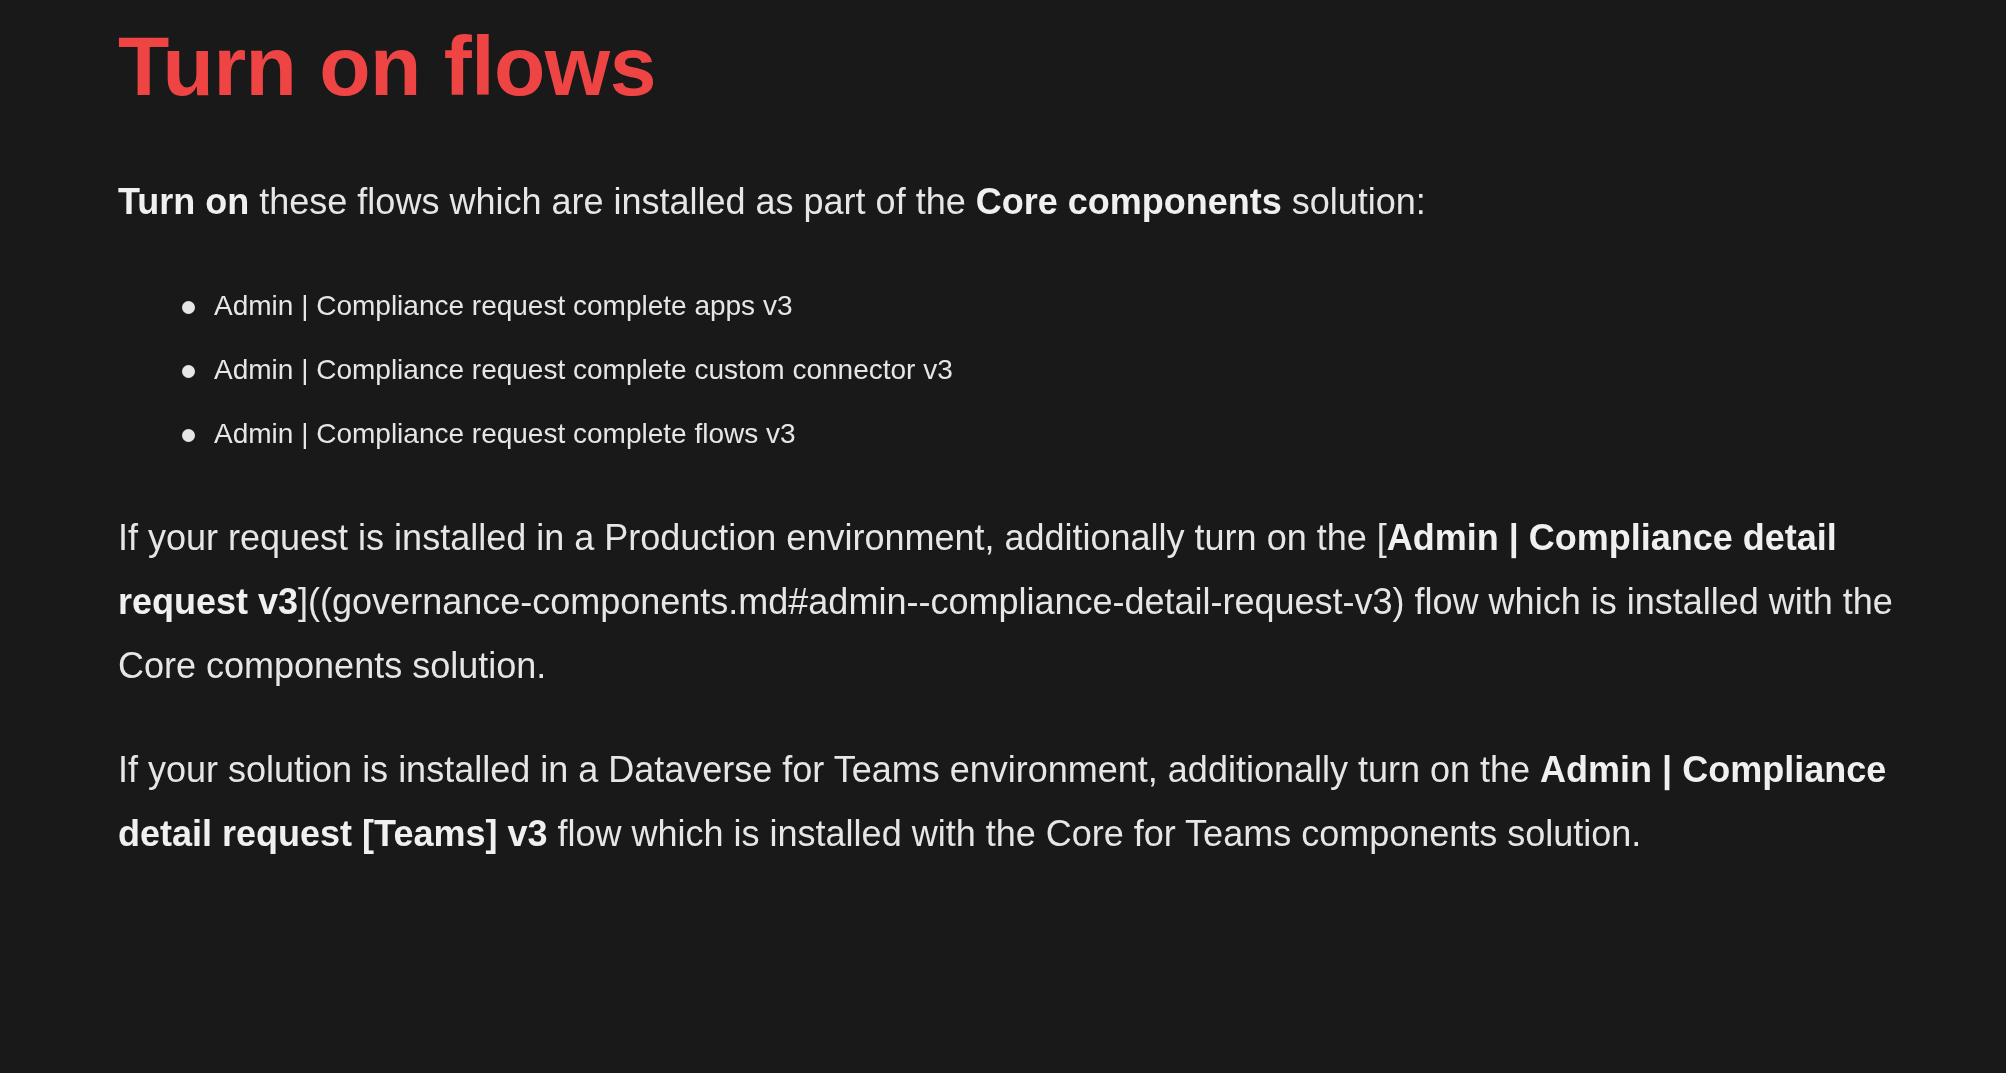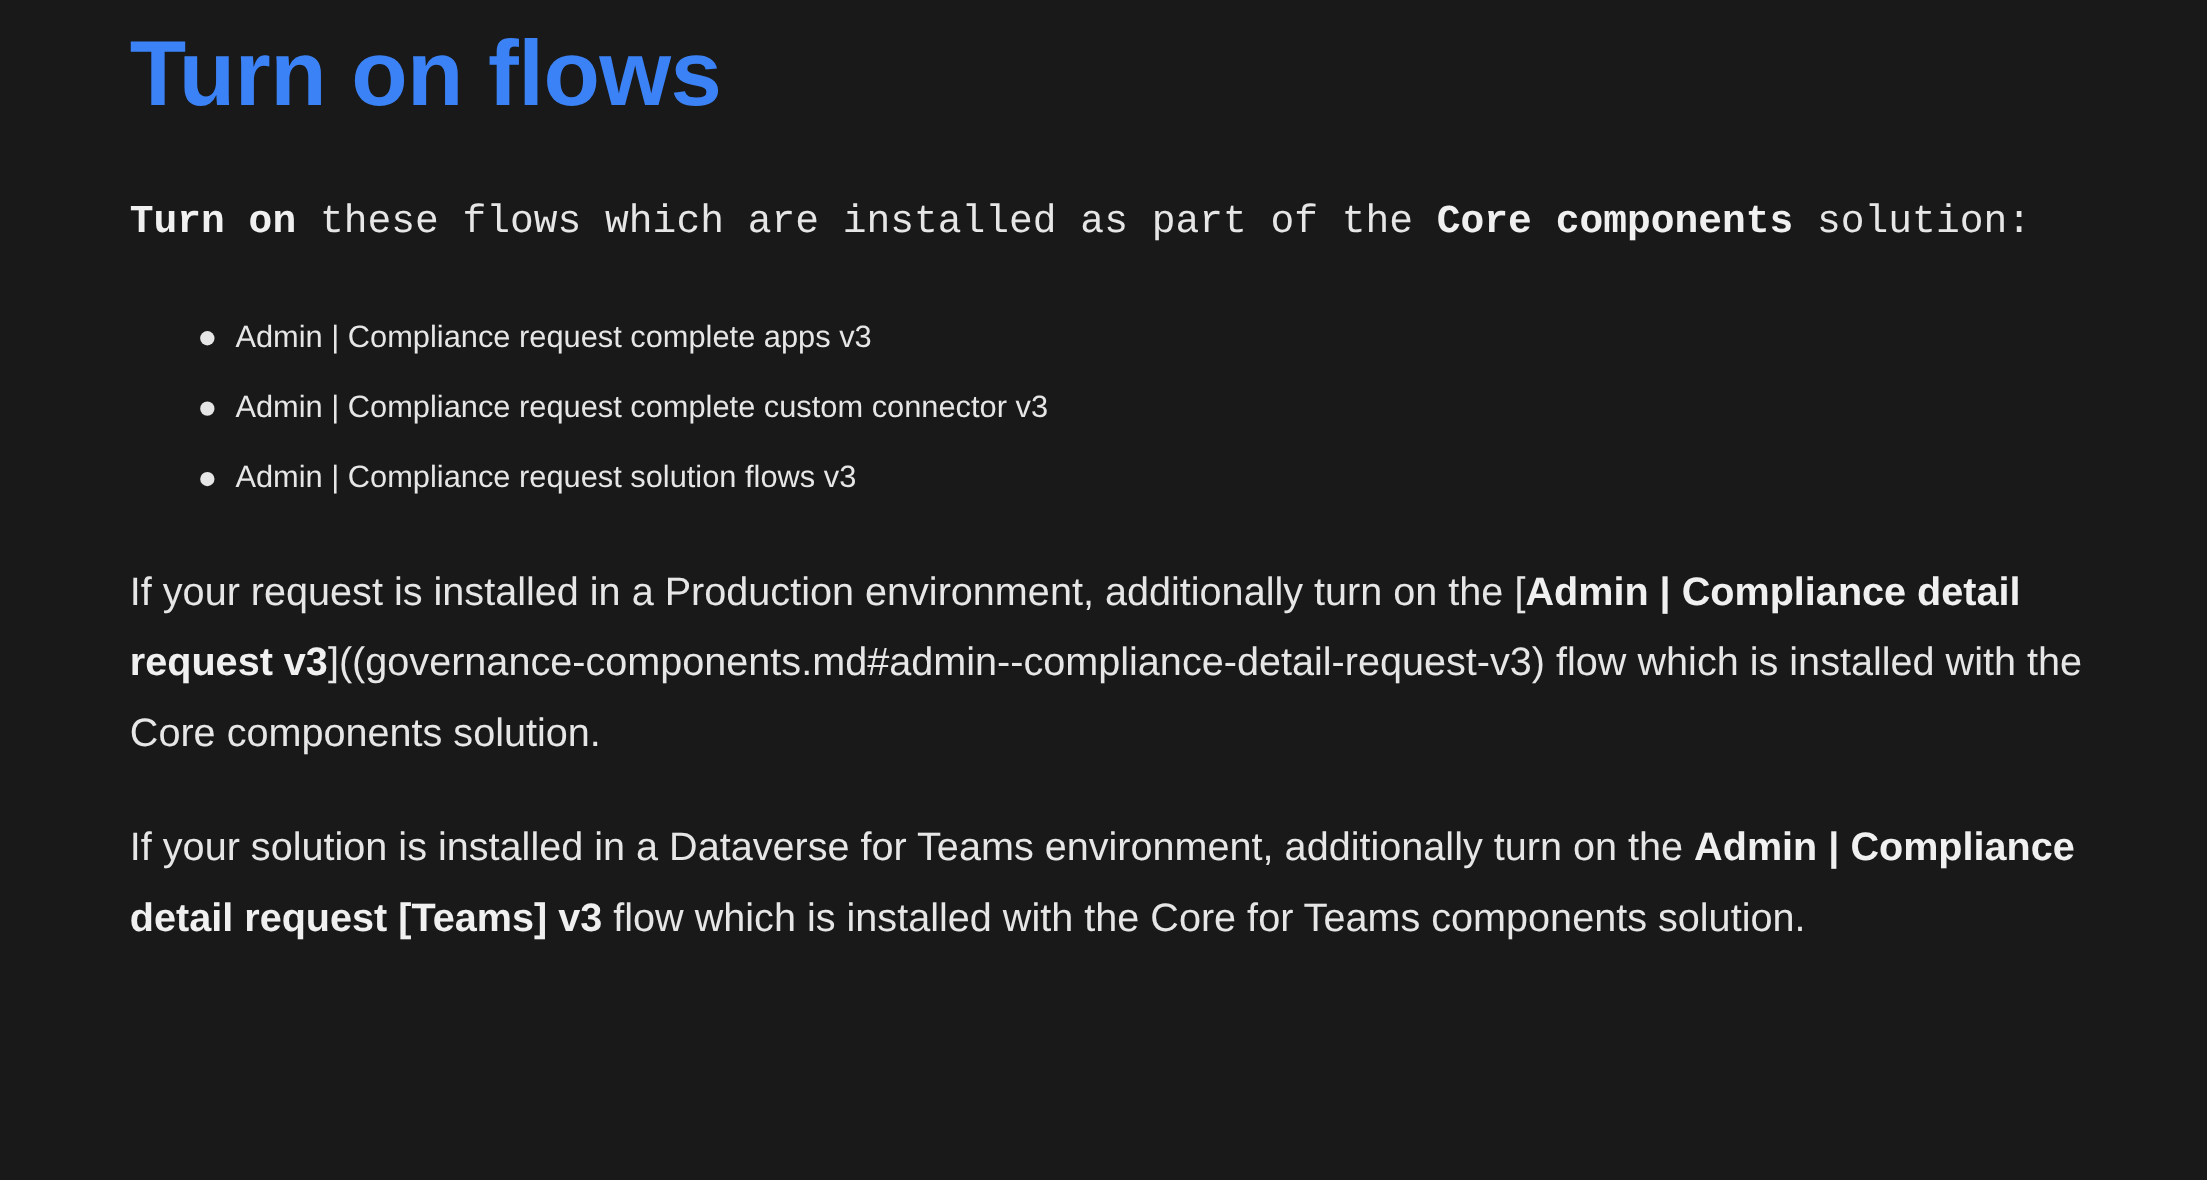--- a/index.html
+++ b/index.html
@@ -20,30 +20,30 @@
       top: 0;
       width: 1820px;
     }
     h1 {
       margin: 0;
       padding-top: 14px;
       font-size: 84px;
       font-weight: 700;
       line-height: 104px;
       letter-spacing: -0.5px;
-      color: #3b82f6;
+      color: #ef4444;
     }
     p {
       margin: 0;
       font-size: 36px;
       line-height: 64px;
       color: #e6e6e6;
     }
     b { font-weight: 700; color: #f0f0f0; }
-    .intro { margin-top: 52px; font-family: Liberation Mono, monospace; }
+    .intro { margin-top: 52px; }
     ul {
       margin: 40px 0 0 0;
       padding: 0 0 0 96px;
       list-style: none;
     }
     li {
       position: relative;
       font-size: 28px;
       line-height: 64px;
       height: 64px;
@@ -64,19 +64,19 @@
 <body>
 
 <div class="content">
   <h1>Turn on flows</h1>
 
   <p class="intro"><b>Turn on</b><span> these flows which are installed as part of the </span><b>Core components</b><span> solution:</span></p>
 
   <ul>
     <li><span class="bullet"></span><span>Admin | Compliance request complete apps v3</span></li>
     <li><span class="bullet"></span><span>Admin | Compliance request complete custom connector v3</span></li>
-    <li><span class="bullet"></span><span>Admin | Compliance request solution flows v3</span></li>
+    <li><span class="bullet"></span><span>Admin | Compliance request complete flows v3</span></li>
   </ul>
 
   <p class="p-prod"><span>If your request is installed in a Production environment, additionally turn on the [</span><b>Admin | Compliance detail request v3</b><span>]((governance-components.md#admin--compliance-detail-request-v3) flow which is installed with the Core components solution.</span></p>
 
   <p class="p-teams"><span>If your solution is installed in a Dataverse for Teams environment, additionally turn on the </span><b>Admin | Compliance detail request [Teams] v3</b><span> flow which is installed with the Core for Teams components solution.</span></p>
 </div>
 
 </body></html>

